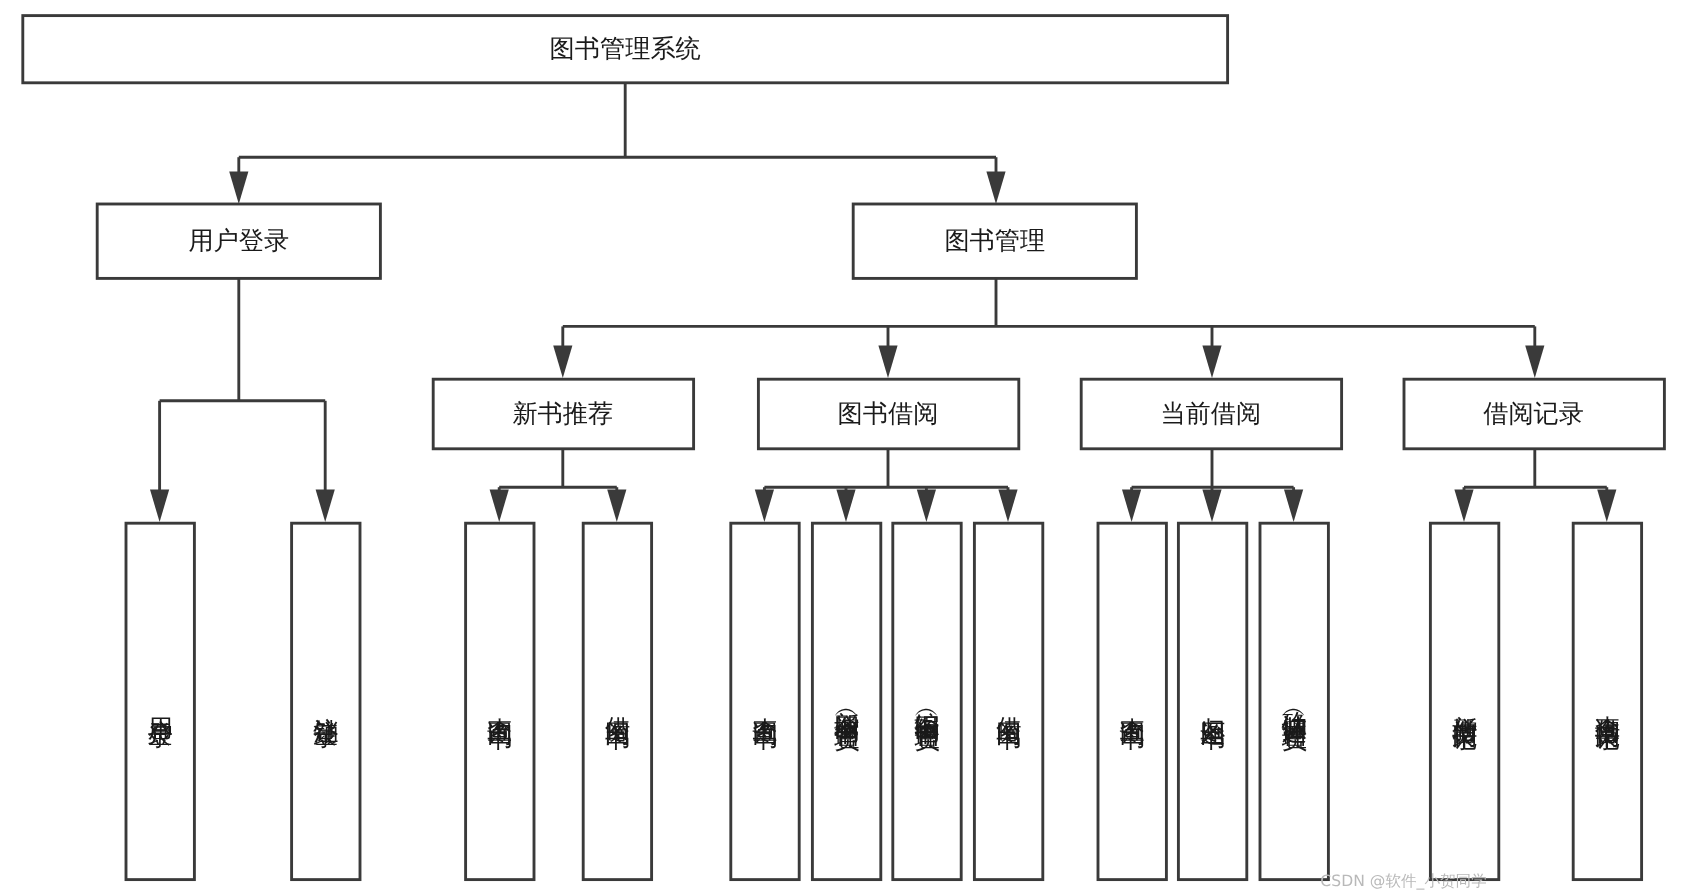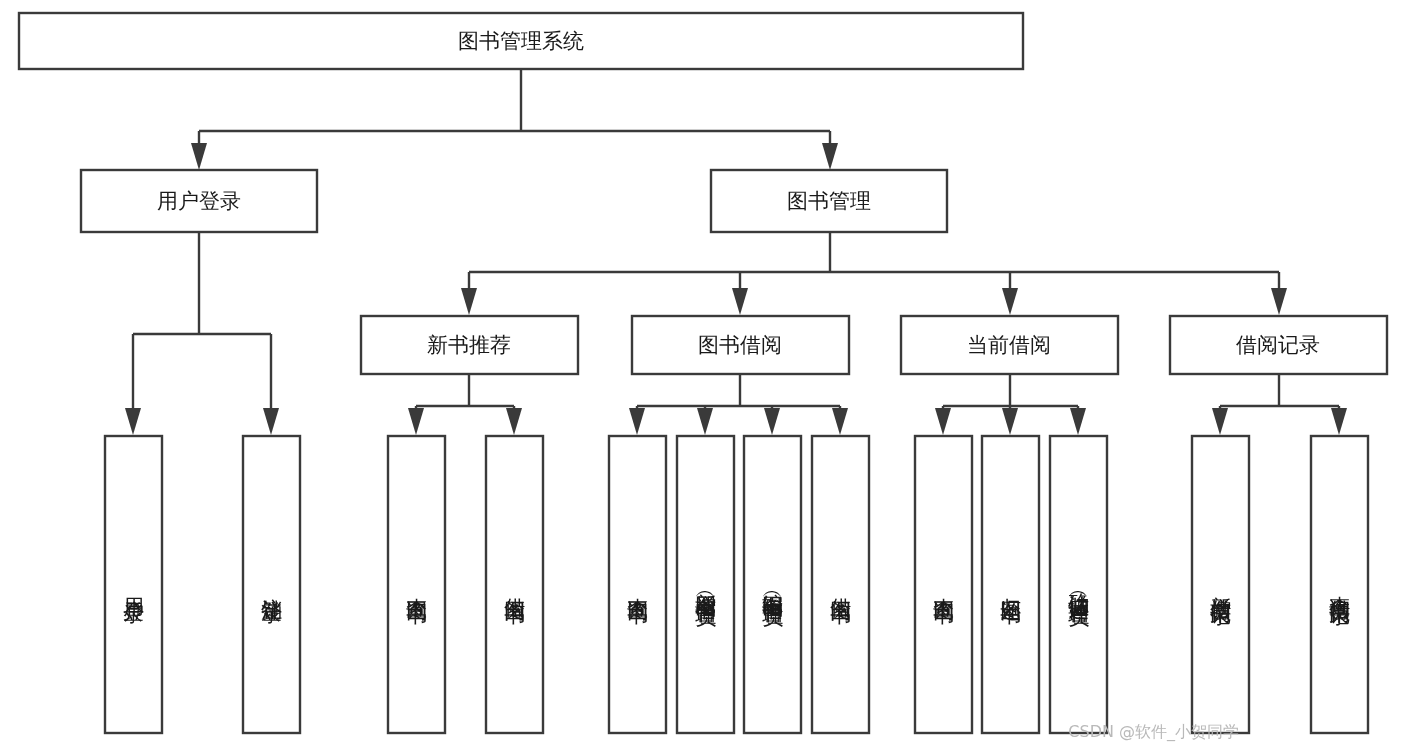--- a/index.html
+++ b/index.html
@@ -63,21 +63,21 @@
     line-height: 1.06;
     letter-spacing: 2px;
     white-space: nowrap;
     text-align: center;
   }
   #watermark {
     position: absolute;
     right: 12px;
     bottom: 4px;
     font-family: "DejaVu Sans", "Liberation Sans", sans-serif;
-    font-size: 16px;
+    font-size: 13px;
     color: #b9b9b9;
     white-space: nowrap;
     user-select: none;
   }
 </style>
 </head>
 <body>
 
 <div id="diagram-root">
 

